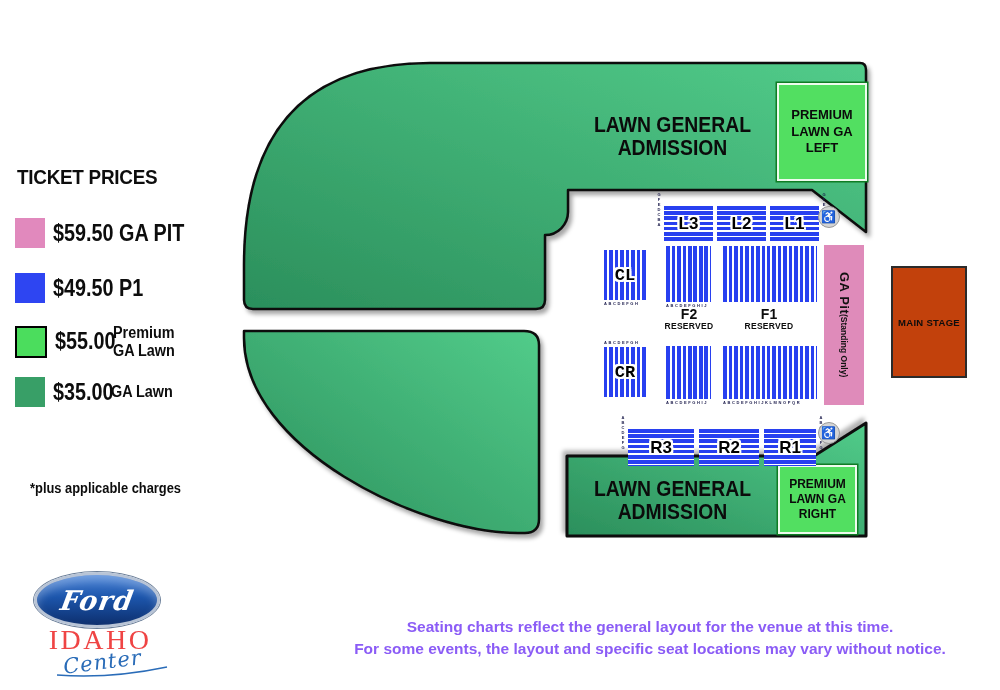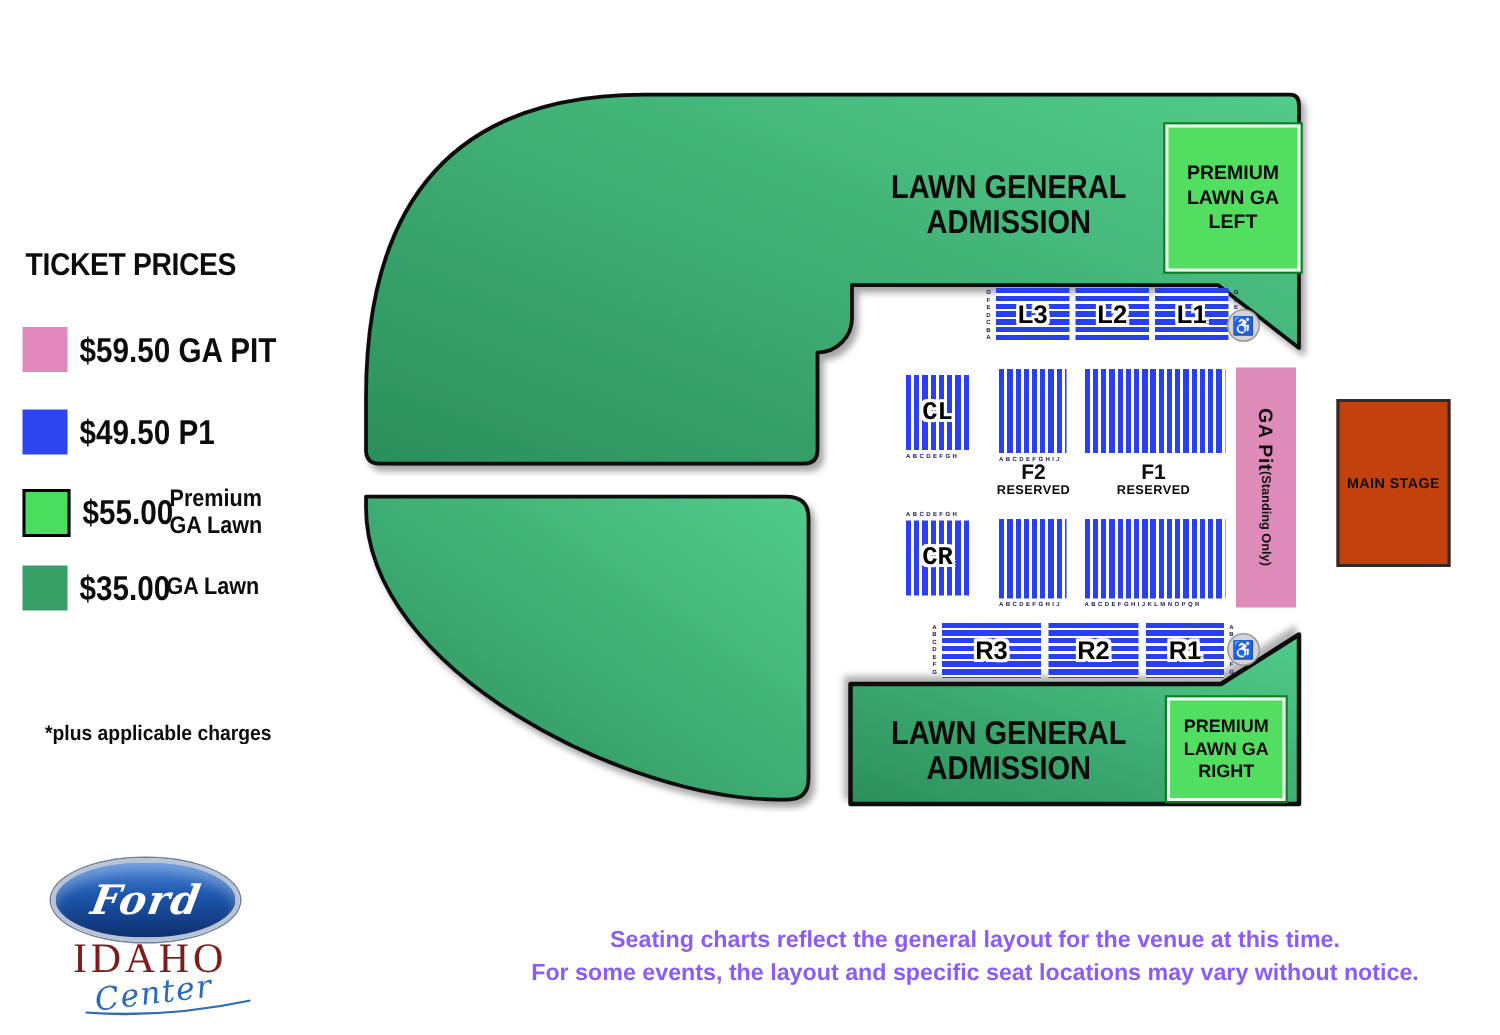--- a/index.html
+++ b/index.html
@@ -19,21 +19,21 @@
   .leg-small{font-size:16px;font-weight:700;line-height:1.1;white-space:pre-line;transform:scaleX(0.9);transform-origin:left;margin-left:2px;}
   .leg-note{font-size:14px;font-weight:700;transform:scaleX(0.92);transform-origin:left;white-space:nowrap;}
 
   
   .lawn-label{font-size:22px;font-weight:700;line-height:1.06;text-align:center;white-space:pre-line;
               transform:scaleX(0.88);color:#0b0b0b;}
   .premium{background:#52df61;border:2px solid #eefbee;box-shadow:0 0 0 1.5px #0f7d24;
            display:flex;align-items:center;justify-content:center;text-align:center;
            font-weight:700;white-space:pre-line;color:#0b0b0b;}
   .sec{position:absolute;display:flex;align-items:center;justify-content:center;}
-  .hstripe{background:repeating-linear-gradient(to bottom,#2840f0 0 3.6px,#ffffff 3.6px 5.2px);}
+  .hstripe{background:repeating-linear-gradient(to bottom,#2840f0 0 3.6px,#ffffff 3.6px 5.2px);margin-top:14px;}
   .vstripe{background:repeating-linear-gradient(to right,#2840f0 0 3.5px,#ffffff 3.5px 5.5px);font-family:Liberation Mono, monospace;}
   .seclabel{font-size:17px;font-weight:700;color:#000;
     text-shadow:-2px -2px 0 #fff,2px -2px 0 #fff,-2px 2px 0 #fff,2px 2px 0 #fff,-2px 0 0 #fff,2px 0 0 #fff,0 -2px 0 #fff,0 2px 0 #fff;}
   .flabel{position:absolute;text-align:center;font-weight:700;line-height:1.15;}
   .flabel .f-name{font-size:14px;display:block;}
   .flabel .f-sub{font-size:8.5px;display:block;letter-spacing:0.3px;}
   .gapit{background:#df8bba;writing-mode:vertical-rl;display:flex;align-items:center;justify-content:center;
          text-align:center;color:#111;}
   .gapit-main{font-size:13px;font-weight:700;letter-spacing:0.5px;}
   .gapit-sub{font-size:8.5px;font-weight:700;}
@@ -44,21 +44,21 @@
   .rowletters{font-size:4px;line-height:5.05px;font-weight:700;color:#1a1a4a;white-space:pre;text-align:center;width:6px;}
   .marks{font-size:4px;font-weight:700;color:#1a1a4a;letter-spacing:1.6px;white-space:nowrap;overflow:hidden;}
 
   
   .ford-oval{width:120px;height:50px;border-radius:50%;
      background:linear-gradient(180deg,#4a84d8 0%,#1c55ab 45%,#0d2f6e 100%);
      border:3px solid #b8c4d6;box-shadow:0 0 0 1px #6b7f99, inset 0 6px 8px rgba(255,255,255,0.25);
      display:flex;align-items:center;justify-content:center;}
   .ford-script{font-family:"DejaVu Serif",serif;font-style:italic;font-weight:700;font-size:27px;color:#fff;
      transform:skewX(-10deg);letter-spacing:1px;}
-  .idaho{font-family:"Liberation Serif",serif;font-size:28px;color:#7f1d1d;letter-spacing:2.5px;text-align:center;}
+  .idaho{font-family:"Liberation Serif",serif;font-size:28px;color:#ef4444;letter-spacing:2.5px;text-align:center;}
   .center-script{font-family:"DejaVu Serif",serif;font-style:italic;font-size:21px;color:#2a6cb8;
      transform:rotate(-7deg);letter-spacing:1px;}
   .disclaimer{font-size:15.5px;font-weight:700;text-align:center;line-height:1.4;white-space:pre-line;color:#8b5cf6;}
 </style>
 </head>
 <body>
 
 <div class="canvas">
 
   <svg class="abs" style="left:0;top:0" width="1000" height="690" viewBox="0 0 1000 690">

